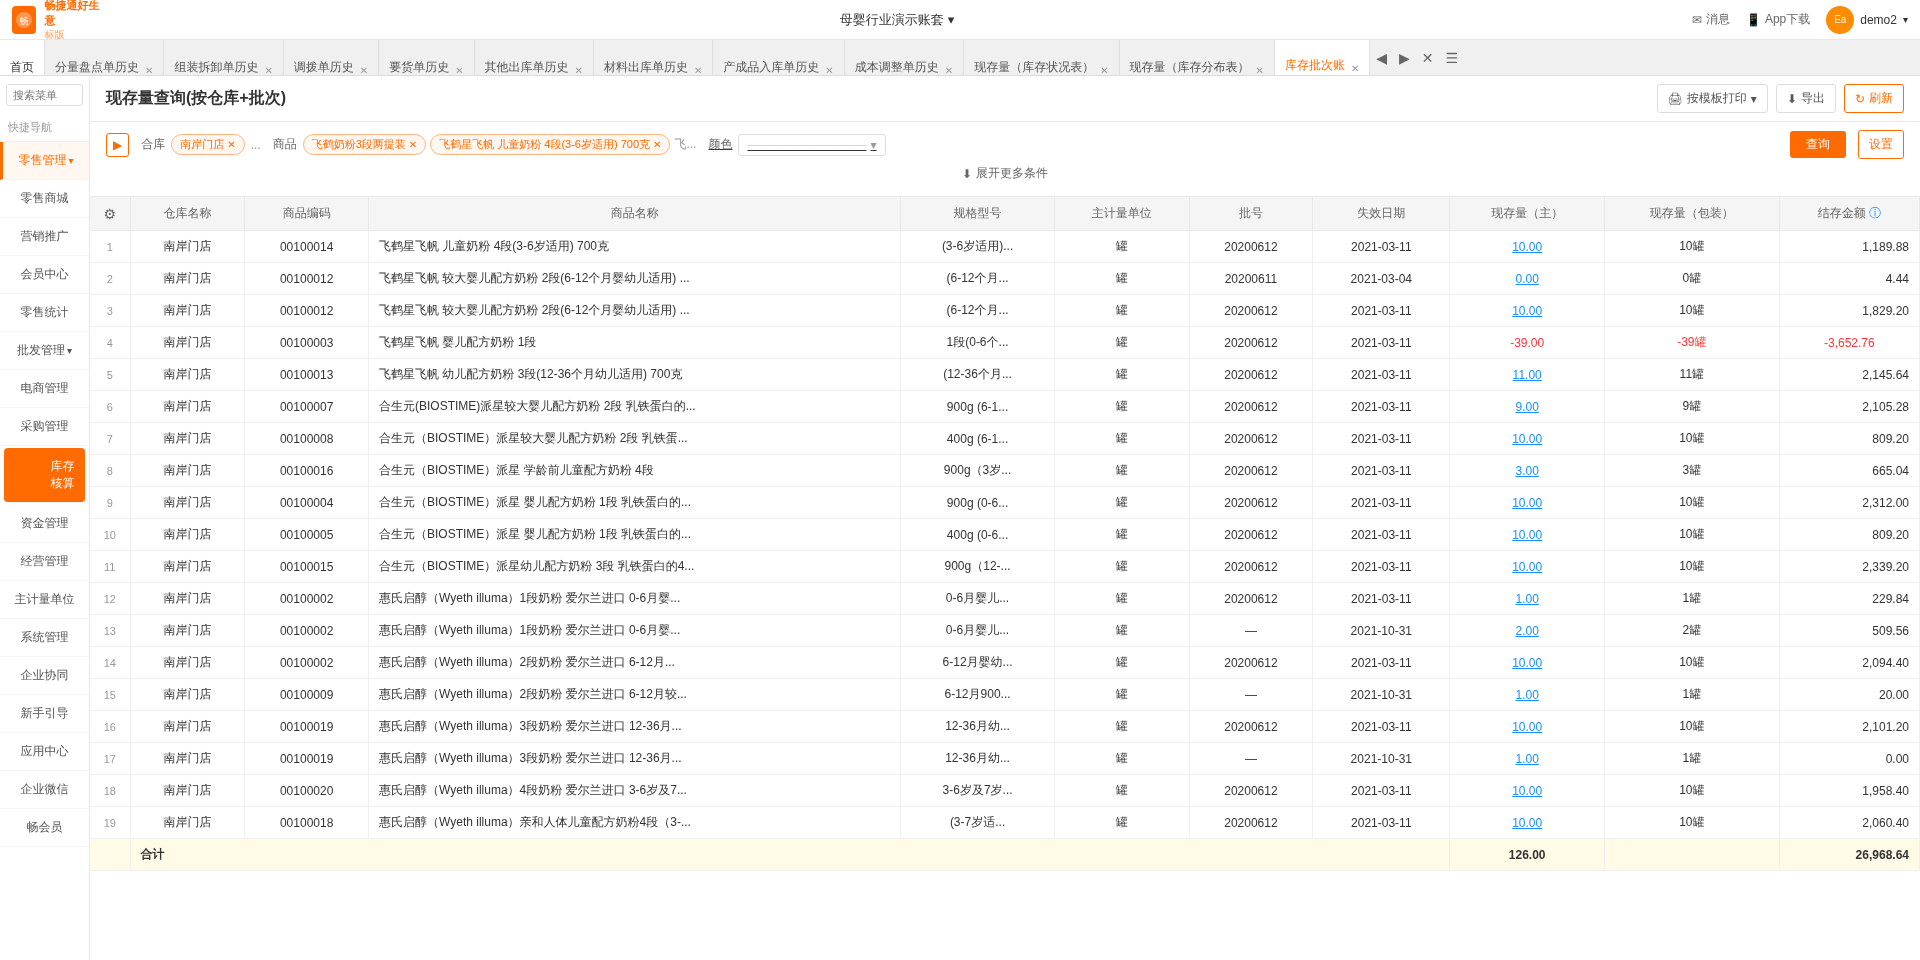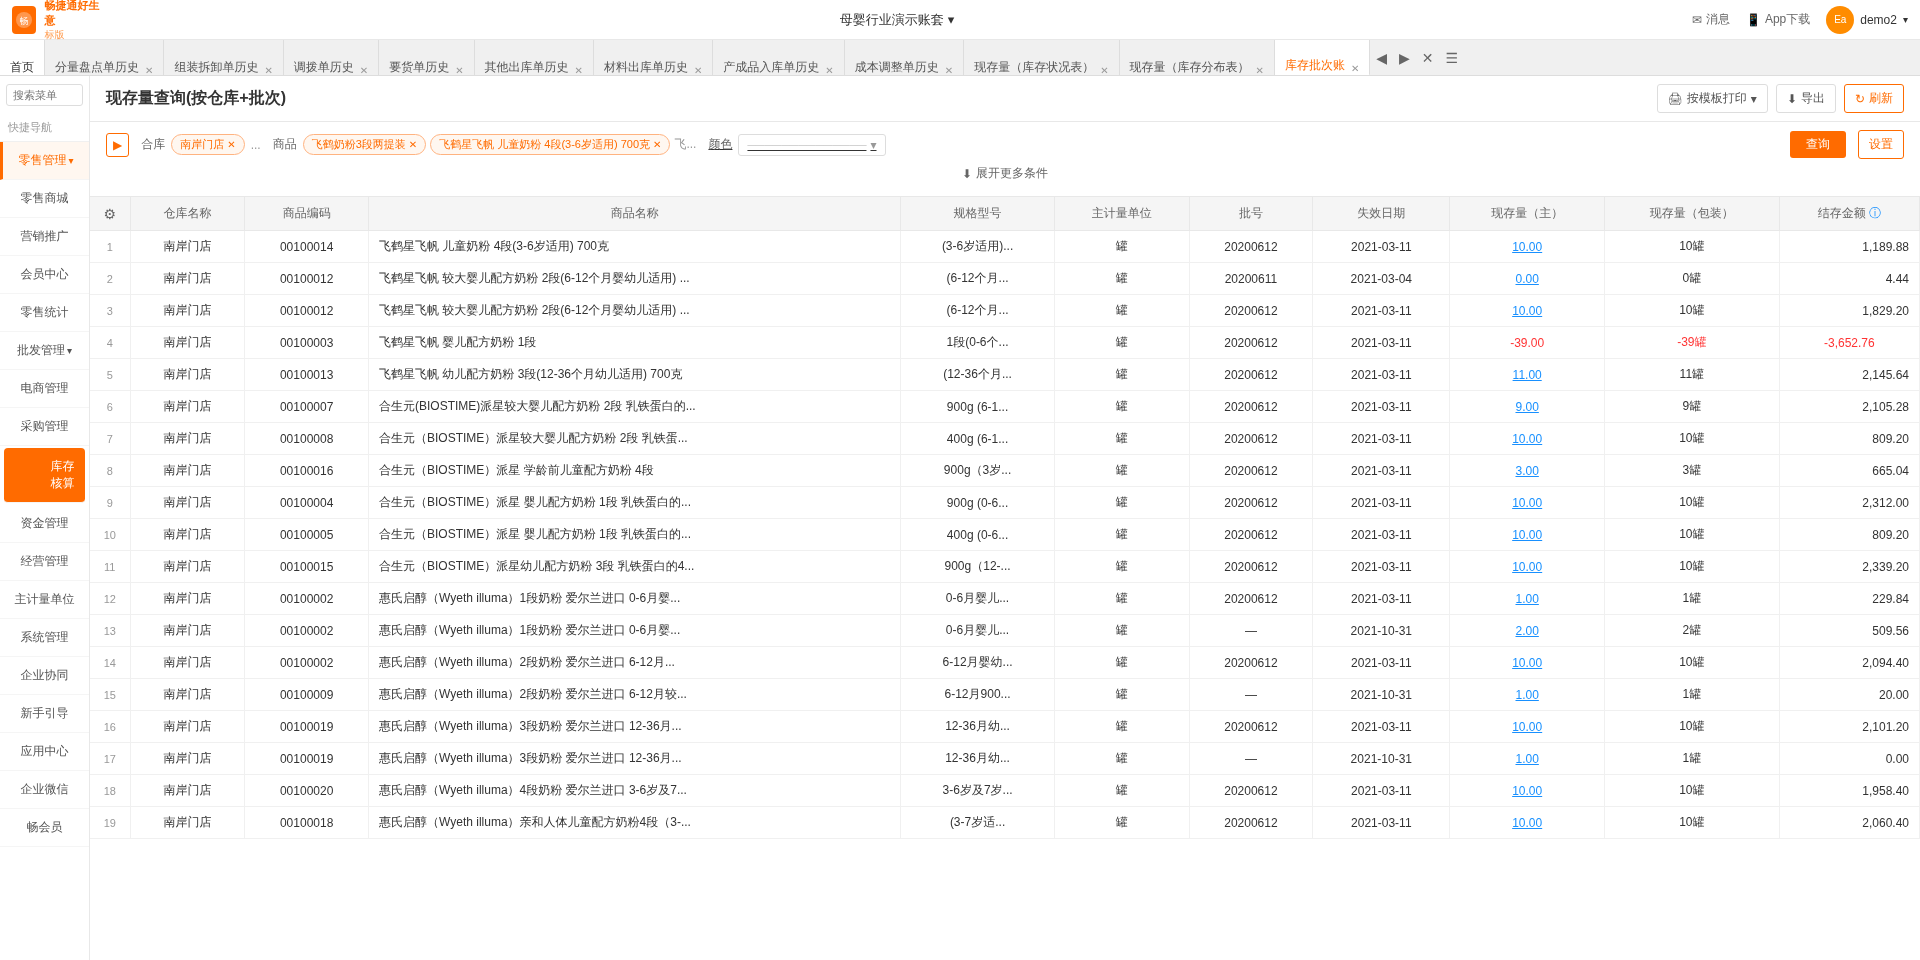--- a/index.html
+++ b/index.html
@@ -877,17 +877,24 @@
     <td>00100018</td>
     <td style="text-align:left;max-width:320px;overflow:hidden;text-overflow:ellipsis;">惠氏启醇（Wyeth illuma）亲和人体儿童配方奶粉4段（3-...</td>
     <td>(3-7岁适...</td>
     <td>罐</td>
     <td>20200612</td>
     <td>2021-03-11</td>
     <td class=""><span class="underline">10.00</span></td>
     <td class="">10罐</td>
     <td class="" style="text-align:right;">2,060.40</td>
   </tr>
+            <tr class="footer-row">
+  <td></td>
+  <td style="text-align:left;" colspan="7">合计</td>
+  <td>126.00</td>
+  <td></td>
+  <td style="text-align:right;">26,968.64</td>
+</tr>
           </tbody>
       </table>
     </div>
   </div>
 </div>
 
 </body></html>

